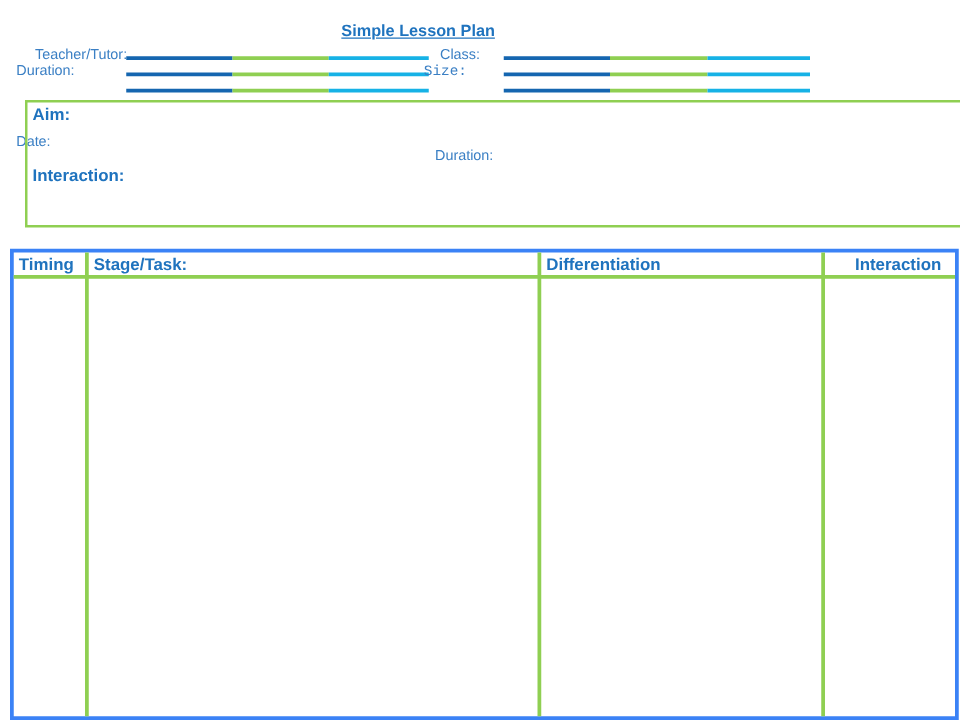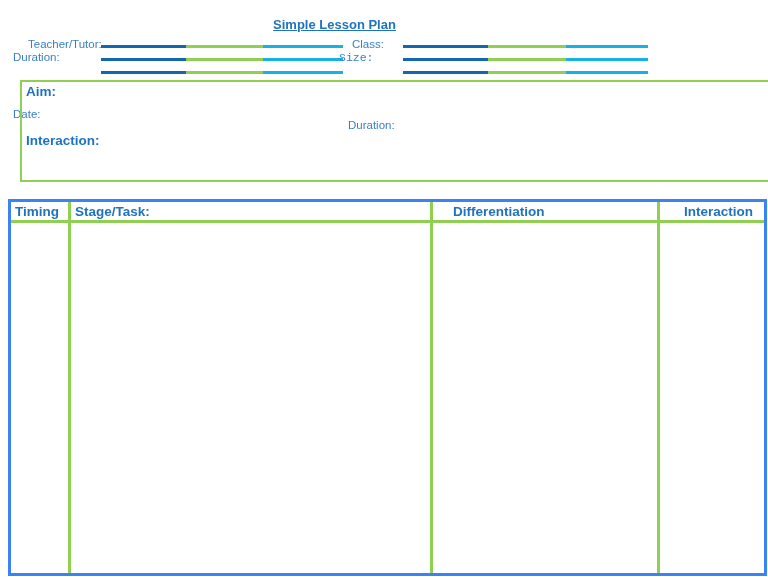--- a/index.html
+++ b/index.html
@@ -74,20 +74,20 @@
 </div>
 
 <div class="table">
   <div class="hdr-line"></div>
   <div class="col-line" style="left:57px;"></div>
   <div class="col-line" style="left:419px;"></div>
   <div class="col-line" style="left:646px;"></div>
 
   <div class="th" style="left:4px;">Timing</div>
   <div class="th" style="left:64px;text-align:center;">Stage/Task:</div>
-  <div class="th" style="left:442px;">Differentiation</div>
+  <div class="th" style="left:426px;">Differentiation</div>
   <div class="th" style="left:653px;padding-left:20px;">Interaction</div>
 
   <div style="position:absolute;left:0;top:21px;width:57px;bottom:0;"></div>
   <div style="position:absolute;left:60px;top:21px;width:359px;bottom:0;"></div>
   <div style="position:absolute;left:422px;top:21px;width:224px;bottom:0;"></div>
   <div style="position:absolute;left:649px;top:21px;right:0;bottom:0;"></div>
 </div>
 
 </body></html>

